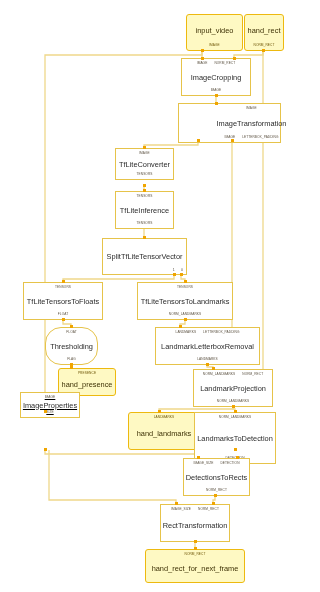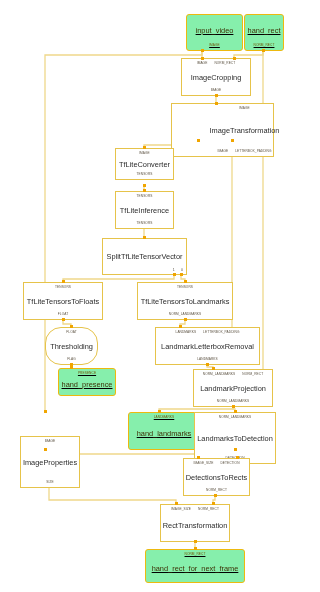--- a/index.html
+++ b/index.html
@@ -2,21 +2,21 @@
 <html><head>
 <meta charset="utf-8">
 <title>MediaPipe Graph</title>
 <style>
   html,body{margin:0;padding:0;background:#ffffff;}
   body{font-family:"Liberation Sans", sans-serif;}
   #stage{position:relative;width:320px;height:592px;background:#ffffff;overflow:hidden;}
   #edges{position:absolute;left:0;top:0;width:320px;height:592px;}
   .node{position:absolute;box-sizing:border-box;border:1px solid #e6c34a;background:#ffffff;
         display:flex;flex-direction:column;align-items:center;justify-content:space-between;}
-  .node.io{background:#86efac;border:1px solid #edb90f;border-radius:3px;text-decoration:underline;}
+  .node.io{background:#fef9c3;border:1px solid #edb90f;border-radius:3px;}
   .ports{width:100%;display:flex;justify-content:center;gap:7px;align-items:center;
          padding-top:2px;box-sizing:border-box;}
   .ports.out{padding-top:0;padding-bottom:2px;}
   .port{font-size:3.2px;letter-spacing:.08px;color:#5b5141;white-space:nowrap;line-height:5px;}
   .node.io .port{color:#6d5505;}
   .title{font-size:7.4px;color:#2b2b2b;line-height:9px;white-space:nowrap;text-align:center;}
   .node.io .title{color:#3d3105;font-size:7.4px;}
   .idxports{position:absolute;right:3px;bottom:1px;display:flex;gap:6px;}
   .idxports .port{font-size:3.6px;}
   .stub{position:absolute;width:2.6px;height:2.6px;background:#f0a500;}
@@ -90,21 +90,21 @@
     <div class="node" style="left: 181px; top: 58px; width: 70px; height: 38px;">
       <div class="ports in">
         <span class="port">IMAGE</span>
         <span class="port">NORM_RECT</span>
       </div>
       <div class="title">ImageCropping</div>
       <div class="ports out">
         <span class="port">IMAGE</span>
       </div>
     </div>
-    <div class="node" style="left: 171px; top: 103px; width: 103px; height: 54px; padding-left: 44px;">
+    <div class="node" style="left: 178px; top: 103px; width: 103px; height: 40px; padding-left: 44px;">
       <div class="ports in">
         <span class="port">IMAGE</span>
       </div>
       <div class="title">ImageTransformation</div>
       <div class="ports out">
         <span class="port">IMAGE</span>
         <span class="port">LETTERBOX_PADDING</span>
       </div>
     </div>
     <div class="node" style="left: 115px; top: 148px; width: 59px; height: 32px;">
@@ -181,21 +181,21 @@
     <div class="node" style="left: 193px; top: 369px; width: 80px; height: 38px; justify-content: space-between;">
       <div class="ports in">
         <span class="port">NORM_LANDMARKS</span>
         <span class="port">NORM_RECT</span>
       </div>
       <div class="title">LandmarkProjection</div>
       <div class="ports out">
         <span class="port">NORM_LANDMARKS</span>
       </div>
     </div>
-    <div class="node" style="left: 20px; top: 436px; width: 60px; height: 52px;">
+    <div class="node" style="left: 20px; top: 392px; width: 60px; height: 26px; text-decoration: underline;">
       <div class="ports in">
         <span class="port">IMAGE</span>
       </div>
       <div class="title">ImageProperties</div>
       <div class="ports out">
         <span class="port">SIZE</span>
       </div>
     </div>
     <div class="node io" style="left: 128px; top: 412px; width: 72px; height: 38px;">
       <div class="ports in">

